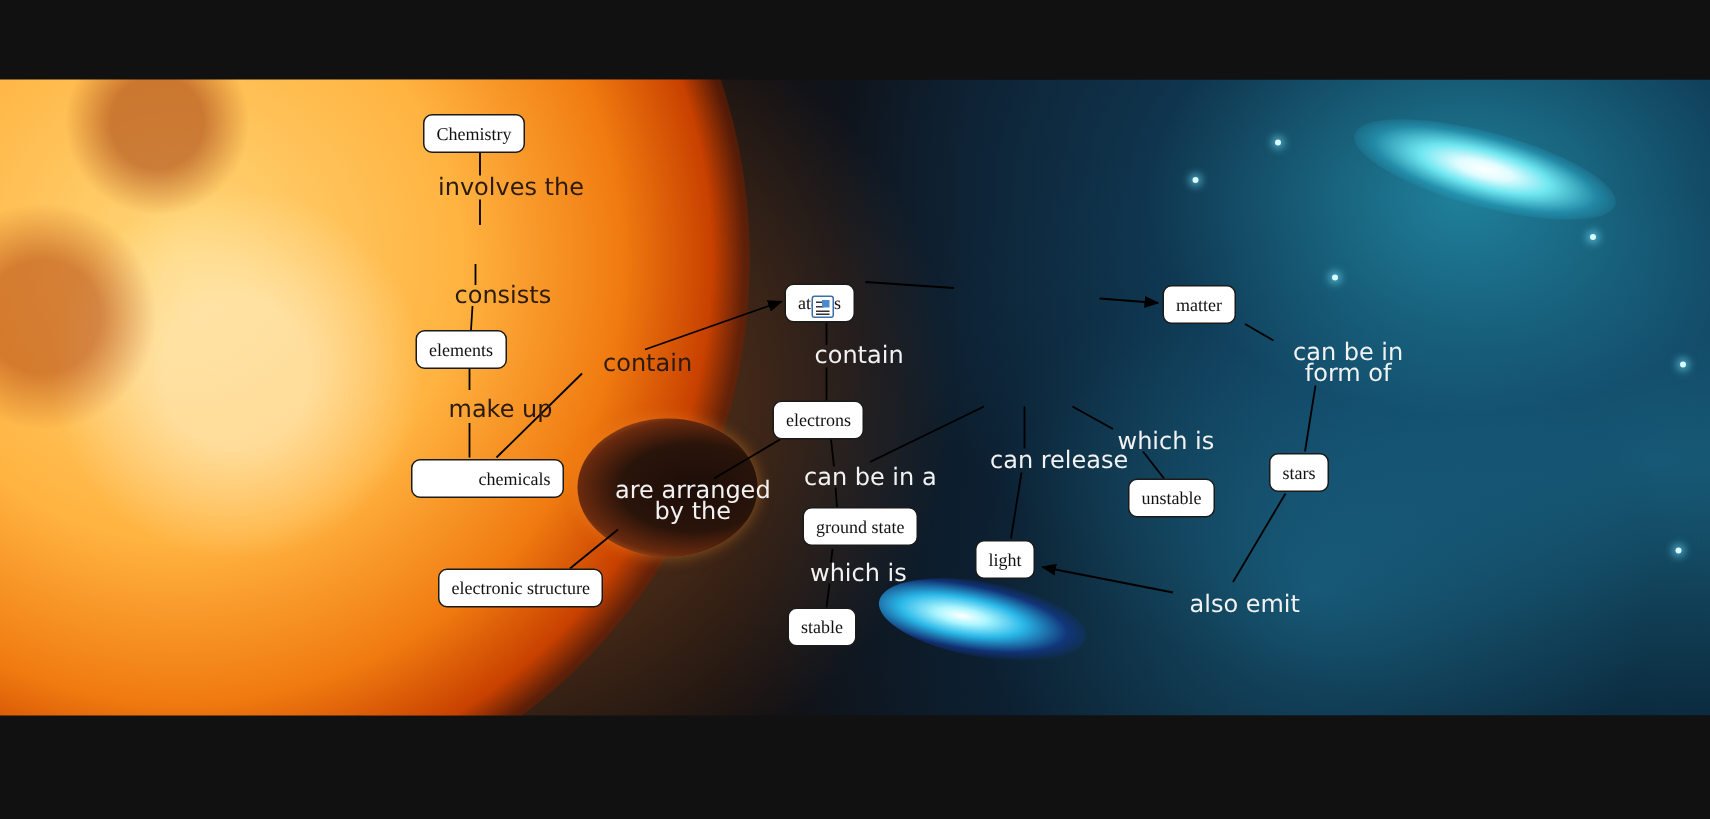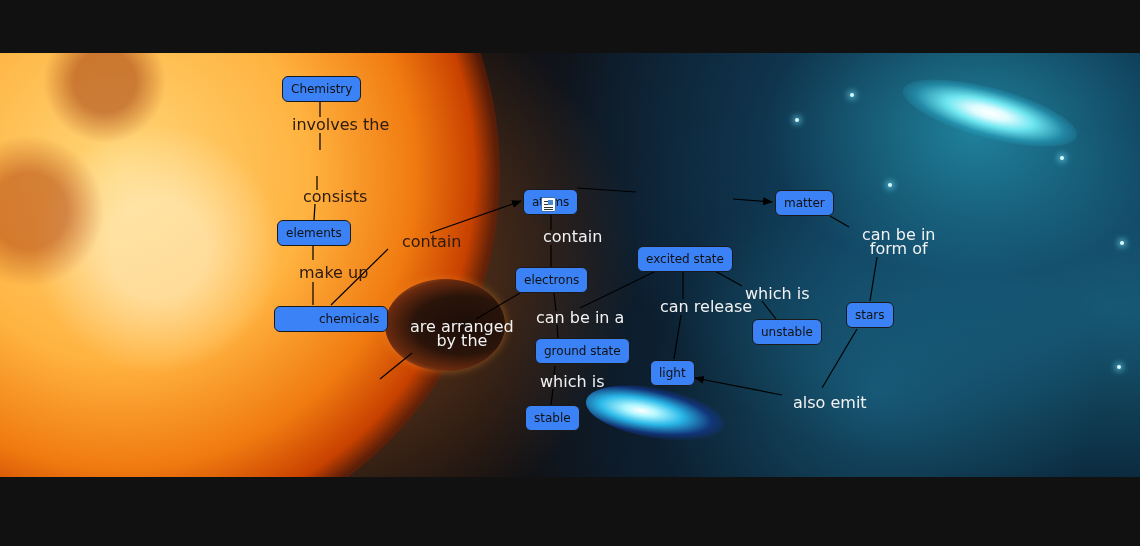--- a/index.html
+++ b/index.html
@@ -47,23 +47,23 @@
     left: 585px; top: 335px; width: 140px; height: 50px; border-radius: 50%;
     transform: rotate(10deg);
     background: radial-gradient(ellipse at 40% 50%, #ffffff 0%, #aef6ff 14%, #2ab8e8 35%, rgba(20,60,160,0.6) 60%, rgba(0,0,0,0) 75%);
   }
   .star { position: absolute; width: 4px; height: 4px; border-radius: 50%; background: #d8fbff; box-shadow: 0 0 6px 2px rgba(120,230,255,0.7); }
 
   svg#links { position: absolute; left: 0; top: 0; width: 1140px; height: 424px; }
 
   .node {
     position: absolute; box-sizing: border-box;
-    background: #3b82f6; border: 1px solid #1a1a1a; border-radius: 6px;
+    background: #ffffff; border: 1px solid #1a1a1a; border-radius: 6px;
     color: #111; font-size: 12px; line-height: 14px; padding: 5px 8px;
-    white-space: nowrap; text-align: center; cursor: pointer;
+    white-space: nowrap; text-align: center; cursor: pointer; font-family: Liberation Serif, serif;
   }
   .label {
     position: absolute; font-size: 16px; line-height: 14px; text-align: center; white-space: nowrap; margin-left: 12px;
   }
   .label.dark { color: #2a1a10; }
   .label.light { color: #f2f2f2; }
   #resource-icon {
     position: absolute; left: 541px; top: 144px; width: 15px; height: 15px; box-sizing: border-box;
     background: #ffffff; border: 1px solid #3a6fb0; border-radius: 2px;
   }
@@ -144,40 +144,40 @@
   <div class="label dark" style="left:291px;top:137px;">consists</div>
   <div class="node" style="left:277px;top:167px;">elements</div>
   <div class="label dark" style="left:287px;top:213px;">make up</div>
   <div class="node" style="left:274px;top:253px;padding-left:44px;">chemicals</div>
   <div class="label dark" style="left:390px;top:182px;">contain</div>
 
   <div class="label light" style="left:398px;top:267px;">
     <div>are arranged</div>
     <div>by the</div>
   </div>
+  <div class="node" style="left:292px;top:326px;">electronic structure</div>
 
   <div class="node" style="left:523px;top:123px;margin-top:13px;">atoms</div>
   <div id="resource-icon">
     <div class="line" style="top:3px;width:5px"></div>
     <div class="line" style="top:6px;width:5px"></div>
     <div class="line" style="top:9px;width:9px"></div>
     <div class="line" style="top:11px;width:9px"></div>
     <div class="pic"></div>
   </div>
 
   <div class="node" style="left:775px;top:137px;">matter</div>
 
   <div class="label light" style="left:531px;top:177px;">contain</div>
   <div class="node" style="left:515px;top:214px;">electrons</div>
   <div class="label light" style="left:524px;top:258px;">can be in a</div>
   <div class="node" style="left:512px;top:285px;margin-left:23px;">ground state</div>
   <div class="label light" style="left:528px;top:322px;">which is</div>
   <div class="node" style="left:525px;top:352px;">stable</div>
 
-  <div class="node" style="left:637px;top:193px;">excited state</div>
   <div class="label light" style="left:648px;top:247px;">can release</div>
   <div class="label light" style="left:733px;top:234px;">which is</div>
   <div class="node" style="left:752px;top:266px;">unstable</div>
   <div class="node" style="left:650px;top:307px;">light</div>
 
   <div class="label light" style="left:850px;top:175px;">
     <div>can be in</div>
     <div>form of</div>
   </div>
   <div class="node" style="left:846px;top:249px;">stars</div>

